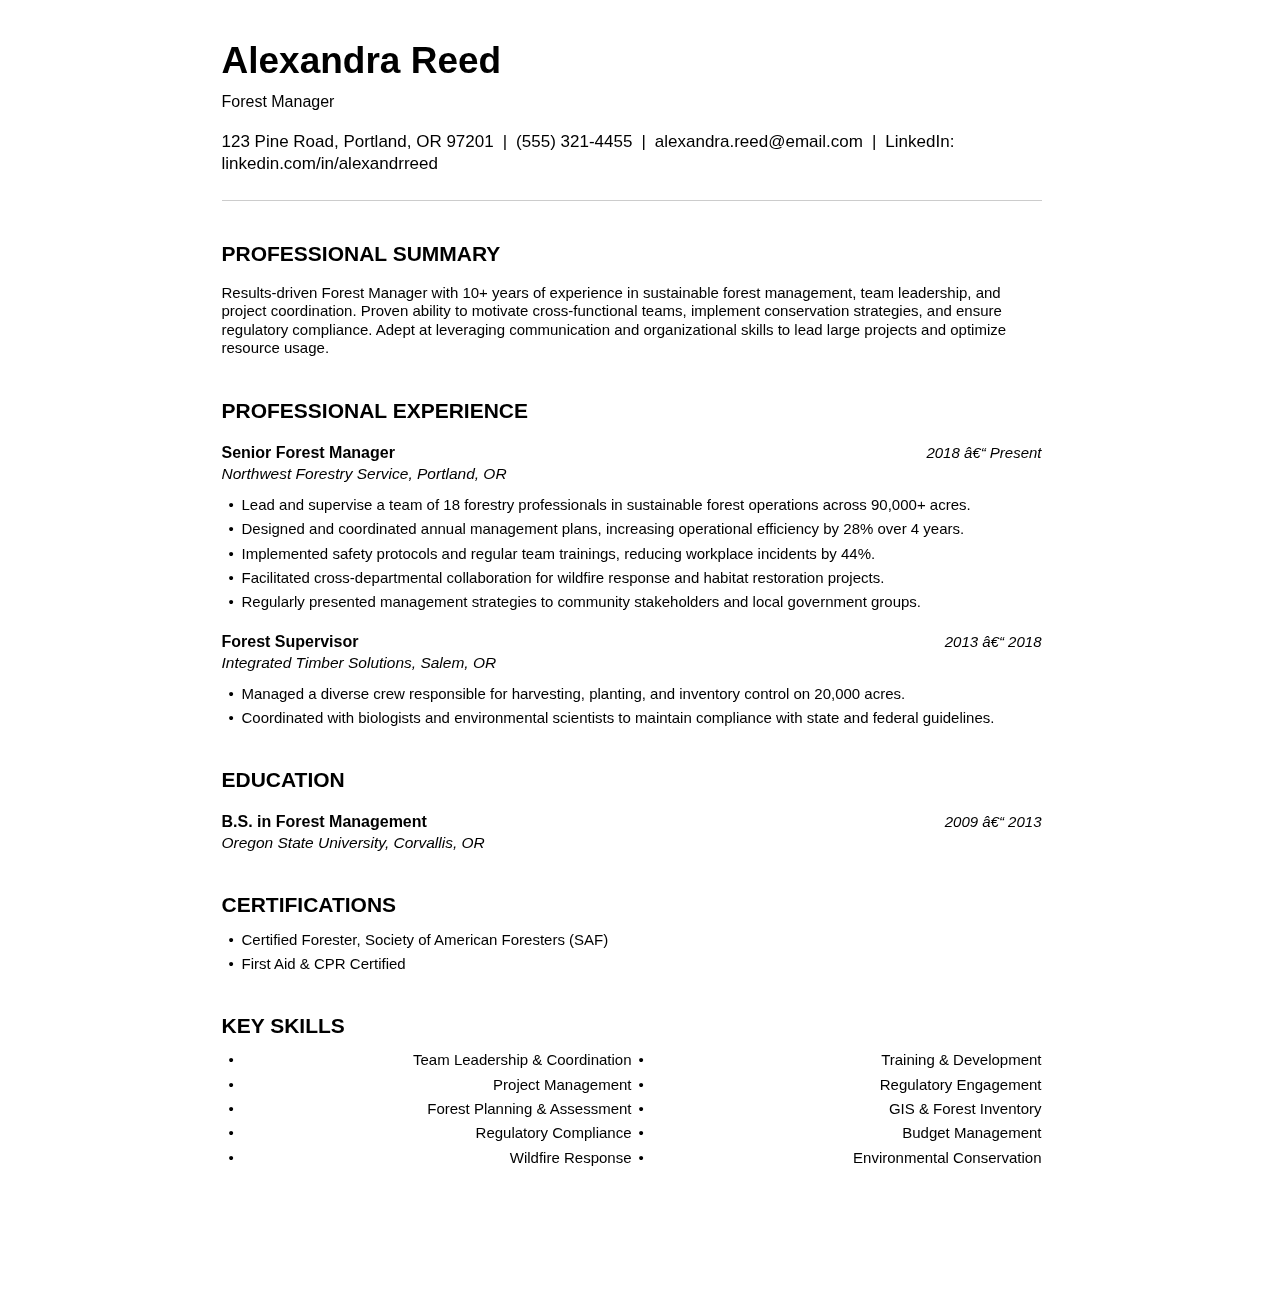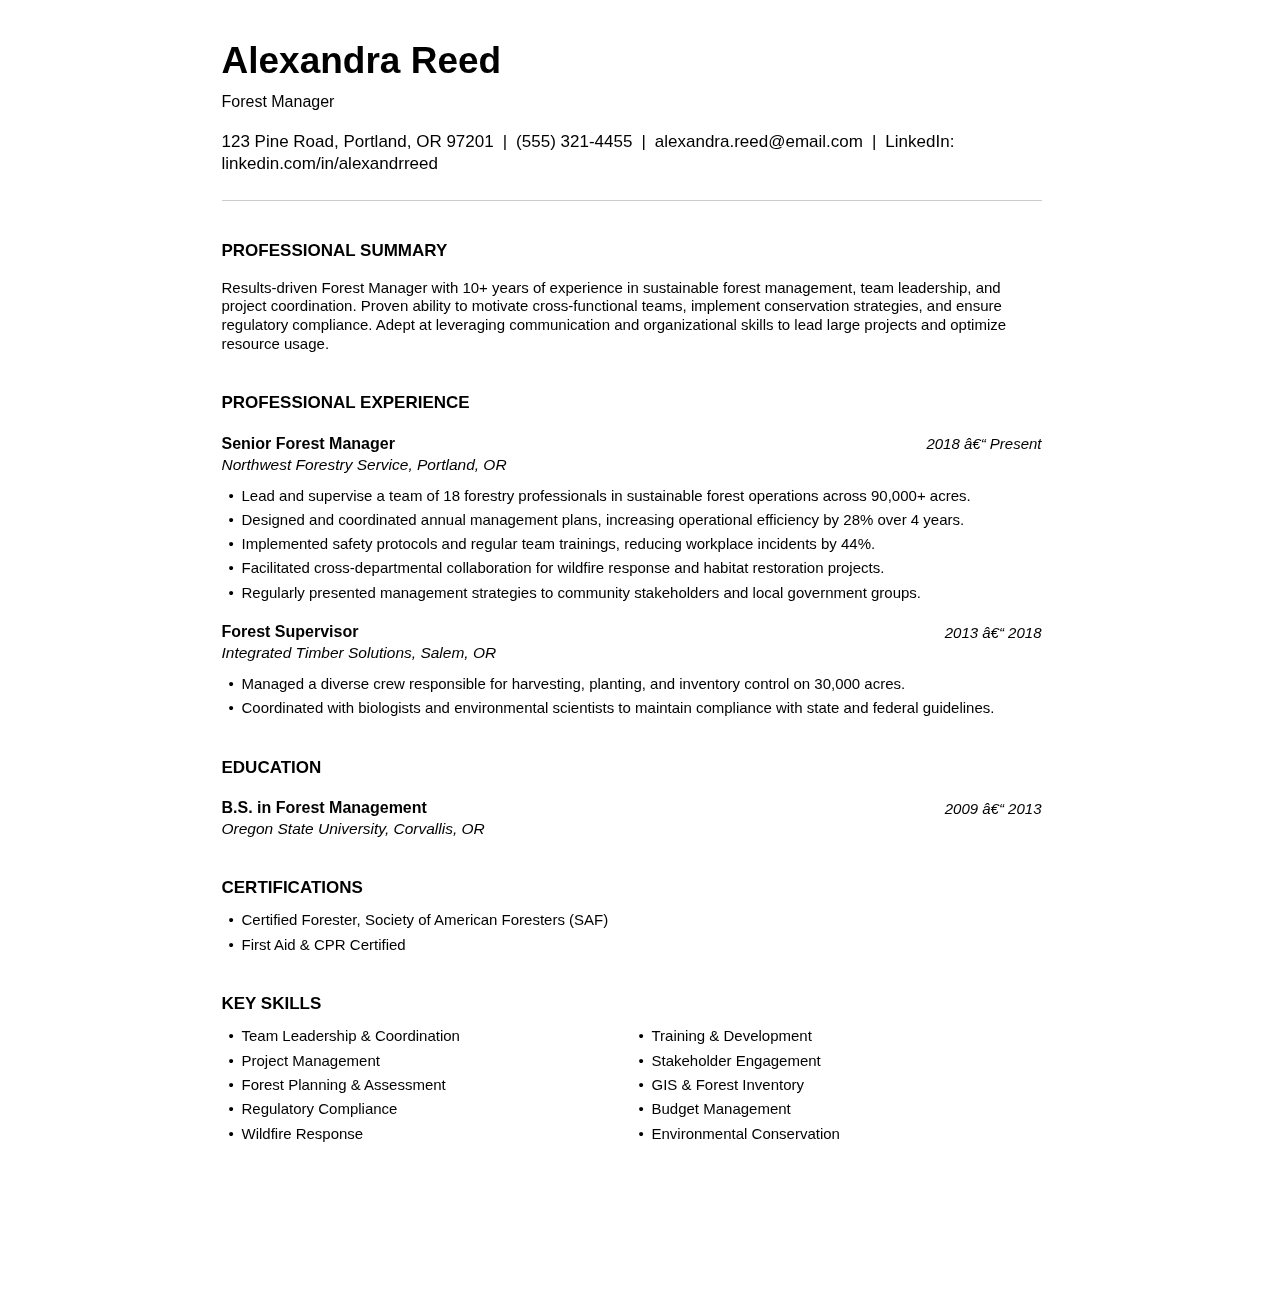--- a/index.html
+++ b/index.html
@@ -37,36 +37,36 @@
     display: inline-block;
     margin: 0 9px;
   }
   hr.divider {
     border: none;
     border-top: 1px solid #cccccc;
     margin: 24px 0 0;
   }
   
   .section-heading {
-    font-size: 17px;
+    font-size: 21px;
     font-weight: bold;
     margin: 40px 0 0;
     line-height: 1.2;
   }
   .summary-text {
     margin: 17px 0 0;
     line-height: 1.24;
   }
   .entry {
     margin-top: 21px;
   }
   .entry-header {
     display: flex;
     justify-content: space-between;
-    align-items: center;
+    align-items: flex-start;
     gap: 24px;
   }
   .entry-title {
     font-size: 16px;
     font-weight: bold;
   }
   .entry-date {
     font-size: 15px;
     font-style: italic;
     white-space: nowrap;
@@ -90,20 +90,21 @@
     content: "\2022";
     position: absolute;
     left: -13px;
   }
   .skills-columns {
     display: flex;
   }
   .skills-col {
     width: 50%;
     box-sizing: border-box;
+    text-align: right;
   }
 </style>
 </head>
 <body>
 
 <div class="page">
 
   <h1 class="name">Alexandra Reed</h1>
   <p class="job-subtitle">Forest Manager</p>
   <p class="contact"><span>123 Pine Road, Portland, OR 97201</span><span class="sep">|</span><span>(555) 321-4455</span><span class="sep">|</span><span>alexandra.reed@email.com</span><span class="sep">|</span><span>LinkedIn: linkedin.com/in/alexandrreed</span></p>
@@ -130,21 +131,21 @@
     </ul>
   </div>
 
   <div class="entry">
     <div class="entry-header">
       <span class="entry-title">Forest Supervisor</span>
       <span class="entry-date">2013 â€“ 2018</span>
     </div>
     <div class="entry-org">Integrated Timber Solutions, Salem, OR</div>
     <ul class="bullets">
-      <li>Managed a diverse crew responsible for harvesting, planting, and inventory control on 30,000 acres.</li>
+      <li>Managed a diverse crew responsible for harvesting, planting, and inventory control on 20,000 acres.</li>
       <li>Coordinated with biologists and environmental scientists to maintain compliance with state and federal guidelines.</li>
     </ul>
   </div>
 
   <h2 class="section-heading">EDUCATION</h2>
   <div class="entry">
     <div class="entry-header">
       <span class="entry-title">B.S. in Forest Management</span>
       <span class="entry-date">2009 â€“ 2013</span>
     </div>
@@ -161,20 +162,20 @@
   <div class="skills-columns">
     <ul class="bullets skills-col">
       <li>Team Leadership &amp; Coordination</li>
       <li>Project Management</li>
       <li>Forest Planning &amp; Assessment</li>
       <li>Regulatory Compliance</li>
       <li>Wildfire Response</li>
     </ul>
     <ul class="bullets skills-col">
       <li>Training &amp; Development</li>
-      <li>Stakeholder Engagement</li>
+      <li>Regulatory Engagement</li>
       <li>GIS &amp; Forest Inventory</li>
       <li>Budget Management</li>
       <li>Environmental Conservation</li>
     </ul>
   </div>
 
 </div>
 
 </body></html>

